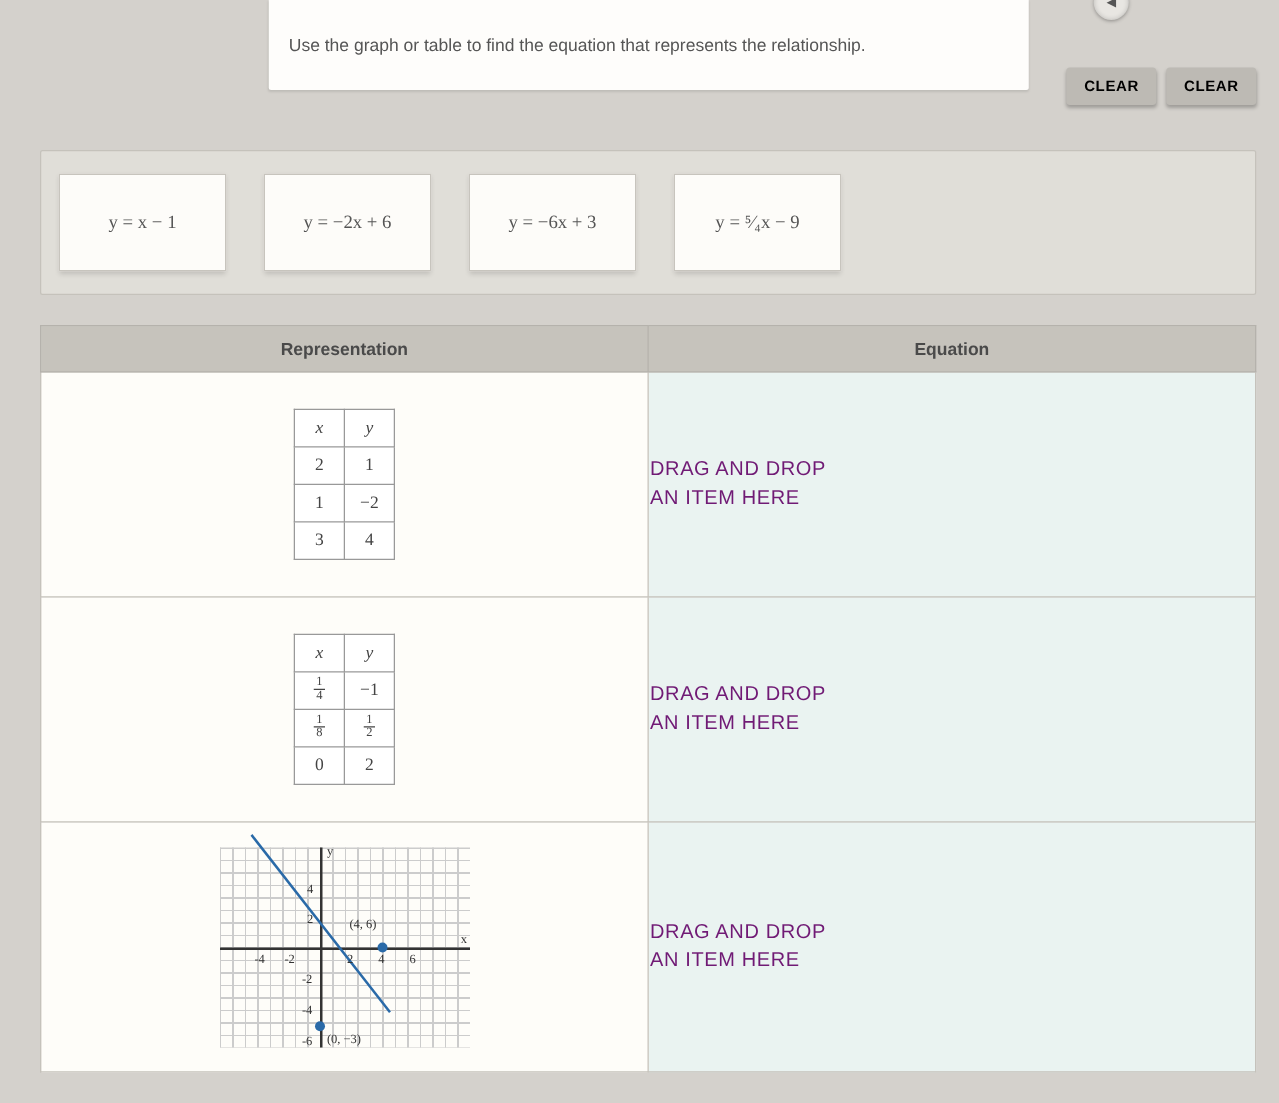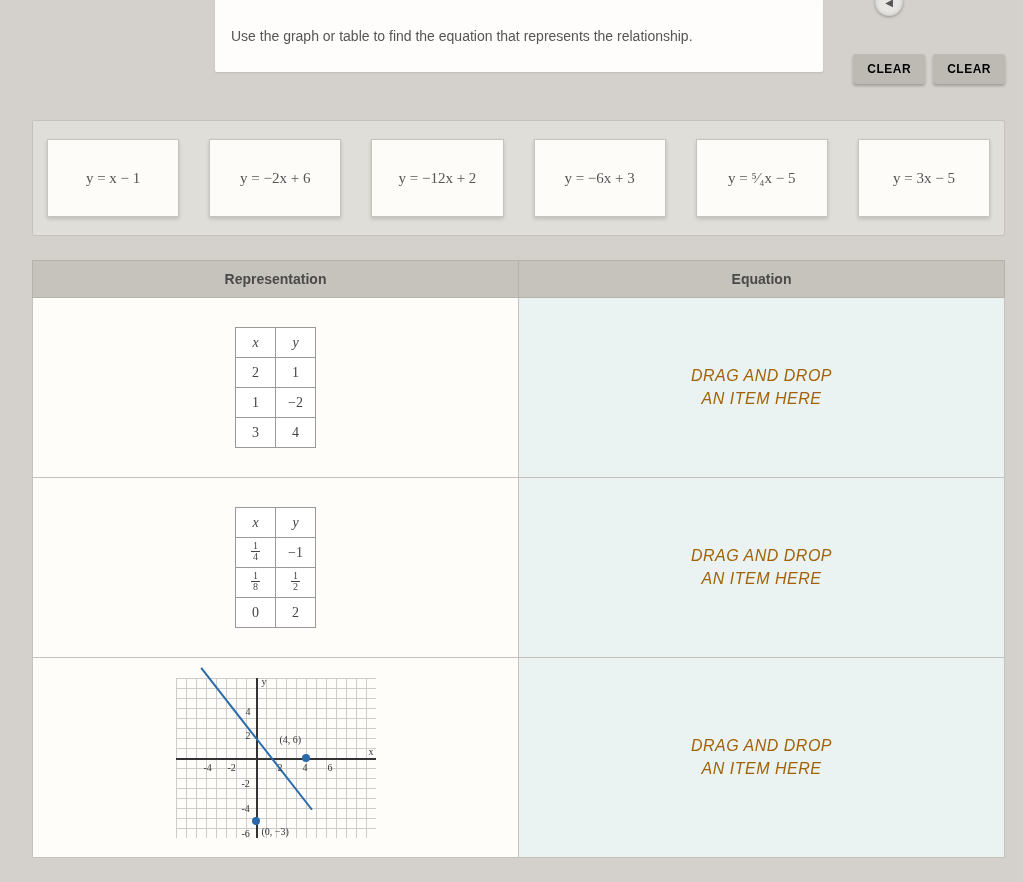--- a/index.html
+++ b/index.html
@@ -104,26 +104,24 @@
     height: 180px;
   }
   .rep-cell {
     background: #fefdf9;
     width: 50%;
     text-align: center;
   }
   .drop-cell {
     background: #eaf3f1;
     width: 50%;
-    text-align: center;
-    color: #a16207;
+    color: #701a75;
     font-size: 16px;
     line-height: 1.4;
     letter-spacing: 0.5px;
-    font-style: italic;
   }
   
   .xy {
     margin: 0 auto;
     border-collapse: collapse;
   }
   .xy td {
     border: 1px solid #999 !important;
     width: 40px;
     height: 30px !important;
@@ -159,24 +157,22 @@
 <div class="instruction-bar">Use the graph or table to find the equation that represents the relationship.</div>
 
 <div class="action-buttons">
   <div class="action-btn">CLEAR</div>
   <div class="action-btn">CLEAR</div>
 </div>
 
 <div class="tiles-panel">
   <div class="tile">y = x − 1</div>
   <div class="tile">y = −2x + 6</div>
-  <div class="tile">y = −12x + 2</div>
   <div class="tile">y = −6x + 3</div>
-  <div class="tile">y = ⁵⁄₄x − 5</div>
-  <div class="tile">y = 3x − 5</div>
+  <div class="tile">y = ⁵⁄₄x − 9</div>
 </div>
 
 <table class="answer-table">
   <tbody>
       <tr>
     <th>Representation</th>
     <th>Equation</th>
   </tr>
   <tr>
     <td class="rep-cell">

